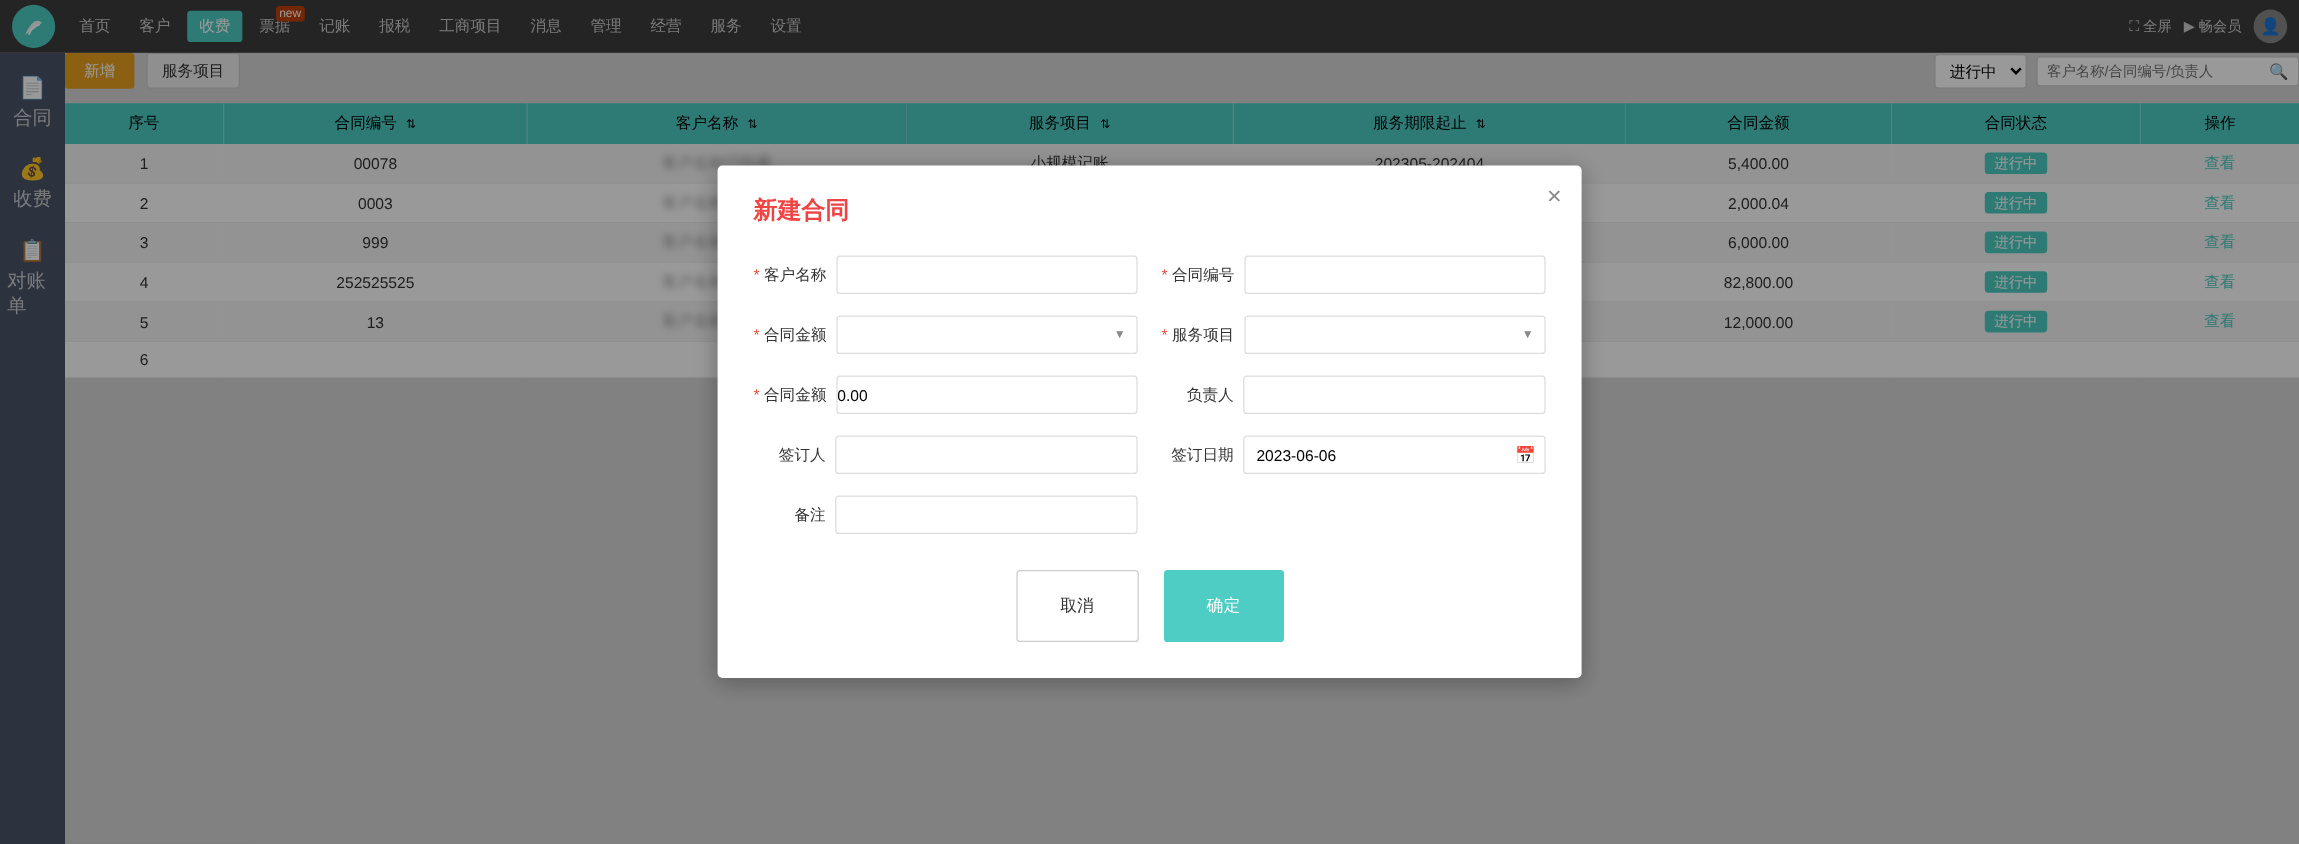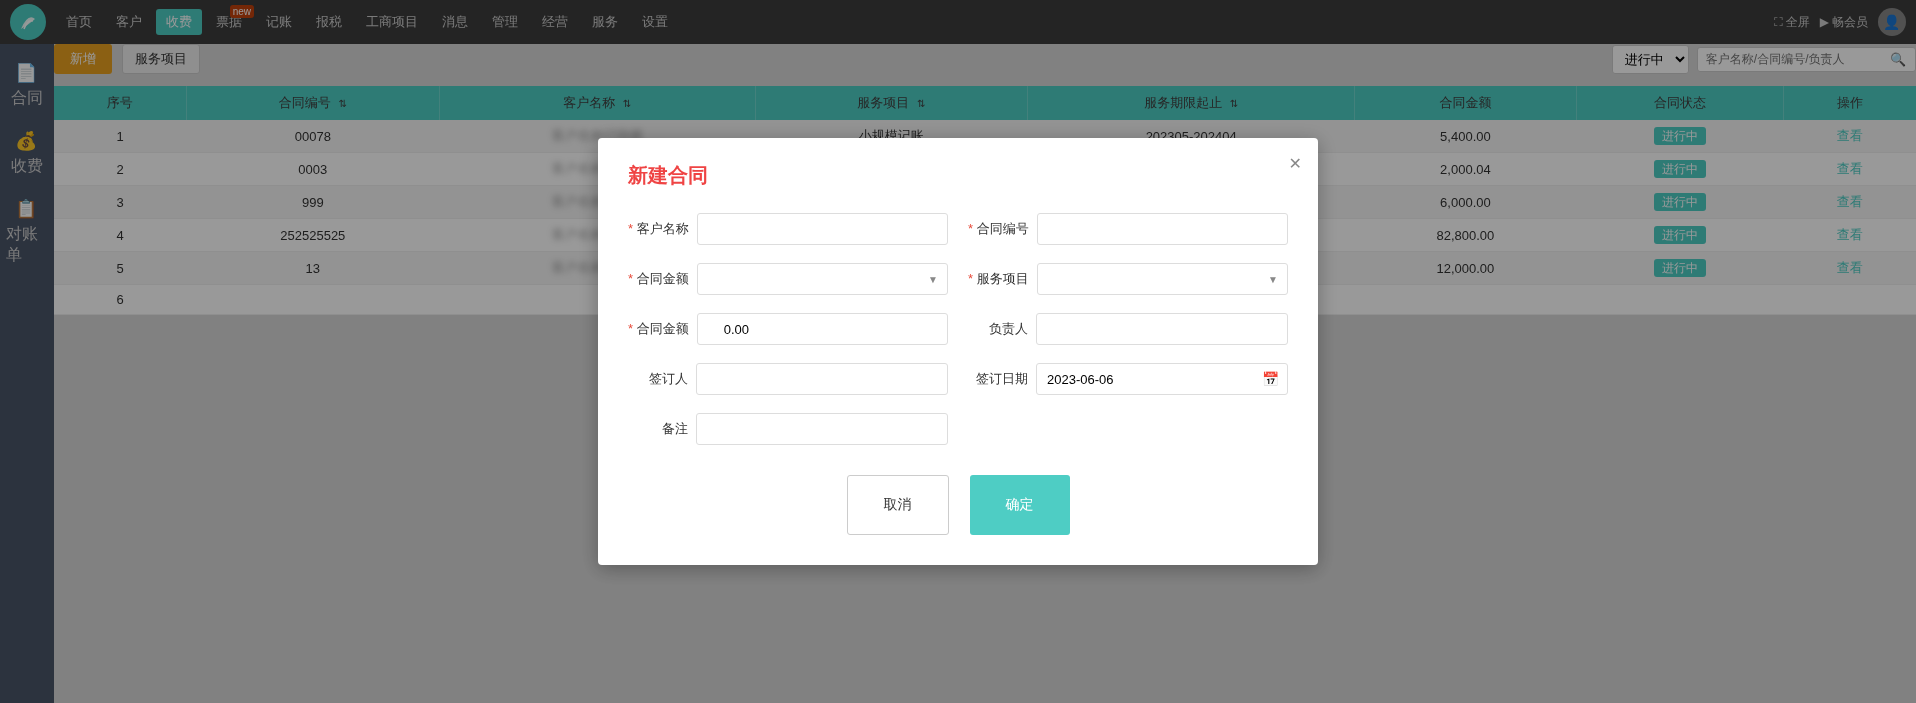--- a/index.html
+++ b/index.html
@@ -154,21 +154,21 @@
     .search-icon { color: #888; cursor: pointer; }
 
     
     .data-table {
       width: 100%;
       border-collapse: collapse;
       background: white;
     }
     .data-table thead tr {
       background: #4ecdc4;
-      color: #404040;
+      color: #000000;
     }
     .data-table thead th {
       padding: 8px 10px;
       text-align: center;
       font-weight: normal;
       font-size: 13px;
       border-right: 1px solid rgba(255,255,255,0.2);
     }
     .data-table thead th:last-child { border-right: none; }
     .data-table tbody tr:nth-child(odd) { background: #f5f5f5; }
@@ -246,21 +246,21 @@
       text-align: right;
     }
     .form-label.required::before {
       content: '* ';
       color: #e74c3c;
     }
     .form-input {
       flex: 1;
       border: 1px solid #ddd;
       border-radius: 3px;
-      padding: 6px 26px;
+      padding: 6px 0;
       font-size: 13px;
       outline: none;
       height: 32px;
     }
     .form-select-wrapper {
       flex: 1;
       position: relative;
     }
     .form-select-wrapper select {
       width: 100%;

